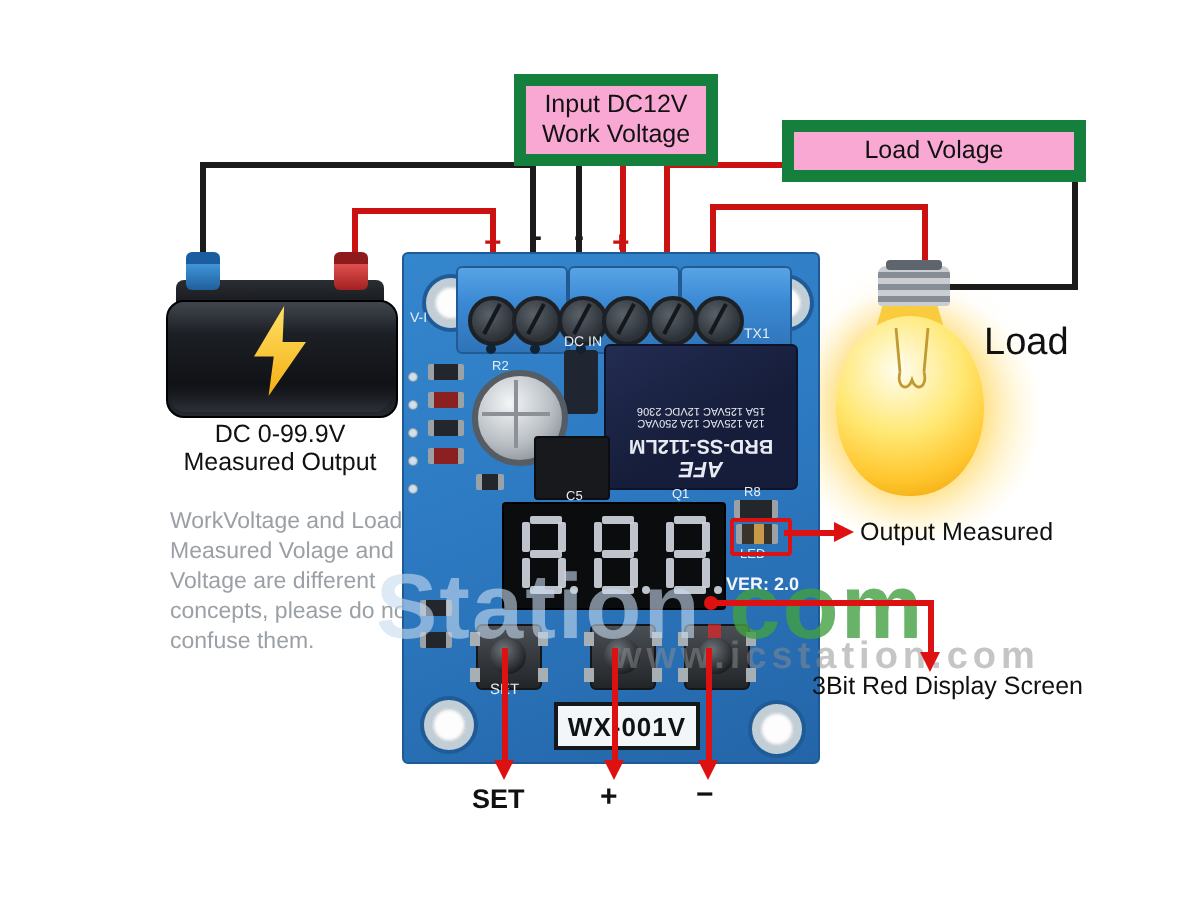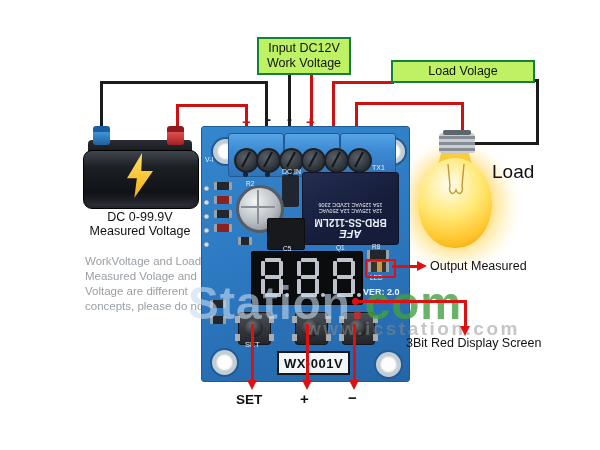--- a/index.html
+++ b/index.html
@@ -4,21 +4,21 @@
 <style>
   html,body{margin:0;padding:0;background:#fff;}
   #stage{position:relative;width:600px;height:450px;background:#fff;overflow:hidden;
          font-family:"Liberation Sans", sans-serif;color:#111;}
   .abs{position:absolute;}
   
   .wire{position:absolute;z-index:5;}
   .wire.black{background:#1b1b1b;}
   .wire.red{background:#cc1111;}
   
-  .cobox{position:absolute;z-index:50;background:#bef264;border:2px solid #15803d;
+  .cobox{position:absolute;z-index:50;background:#f9a8d4;border:6px solid #15803d;
          text-align:center;font-size:12.5px;line-height:15px;padding:2px 4px;}
   .colabel{position:absolute;z-index:50;font-size:12.5px;white-space:nowrap;}
   .rline{position:absolute;background:#dd1111;z-index:48;}
   .arrow-down{position:absolute;width:0;height:0;border-left:5px solid transparent;
       border-right:5px solid transparent;border-top:10px solid #dd1111;z-index:49;}
   .arrow-right{position:absolute;width:0;height:0;border-top:5px solid transparent;
       border-bottom:5px solid transparent;border-left:10px solid #dd1111;z-index:49;}
   .reddot{position:absolute;width:7px;height:7px;border-radius:50%;background:#dd1111;z-index:49;}
   
   .bat-body{position:absolute;left:83px;top:150px;width:114px;height:57px;border-radius:9px;
@@ -145,28 +145,29 @@
   </div>
 
   <div class="bat-post blue"></div>
   <div class="bat-post red"></div>
   <div class="bat-lid"></div>
   <div class="bat-body"></div>
   <div class="bat-bottom"></div>
   <div class="bolt"></div>
   <div class="bat-caption">
     <div>DC 0-99.9V</div>
-    <div>Measured Voltage</div>
+    <div>Measured Output</div>
   </div>
 
   <div class="note">
     <div>WorkVoltage and Load</div>
     <div>Measured Volage and</div>
     <div>Voltage are different</div>
     <div>concepts, please do not</div>
+    <div>confuse them.</div>
   </div>
 
   <div class="board"></div>
   <div class="hole" style="left:213px;top:139px;"></div>
   <div class="hole" style="left:380px;top:139px;"></div>
   <div class="hole" style="left:212px;top:350px;"></div>
   <div class="hole" style="left:376px;top:352px;"></div>
 
   <div class="tblock" style="left:228px;"></div>
   <div class="tblock" style="left:284px;"></div>

